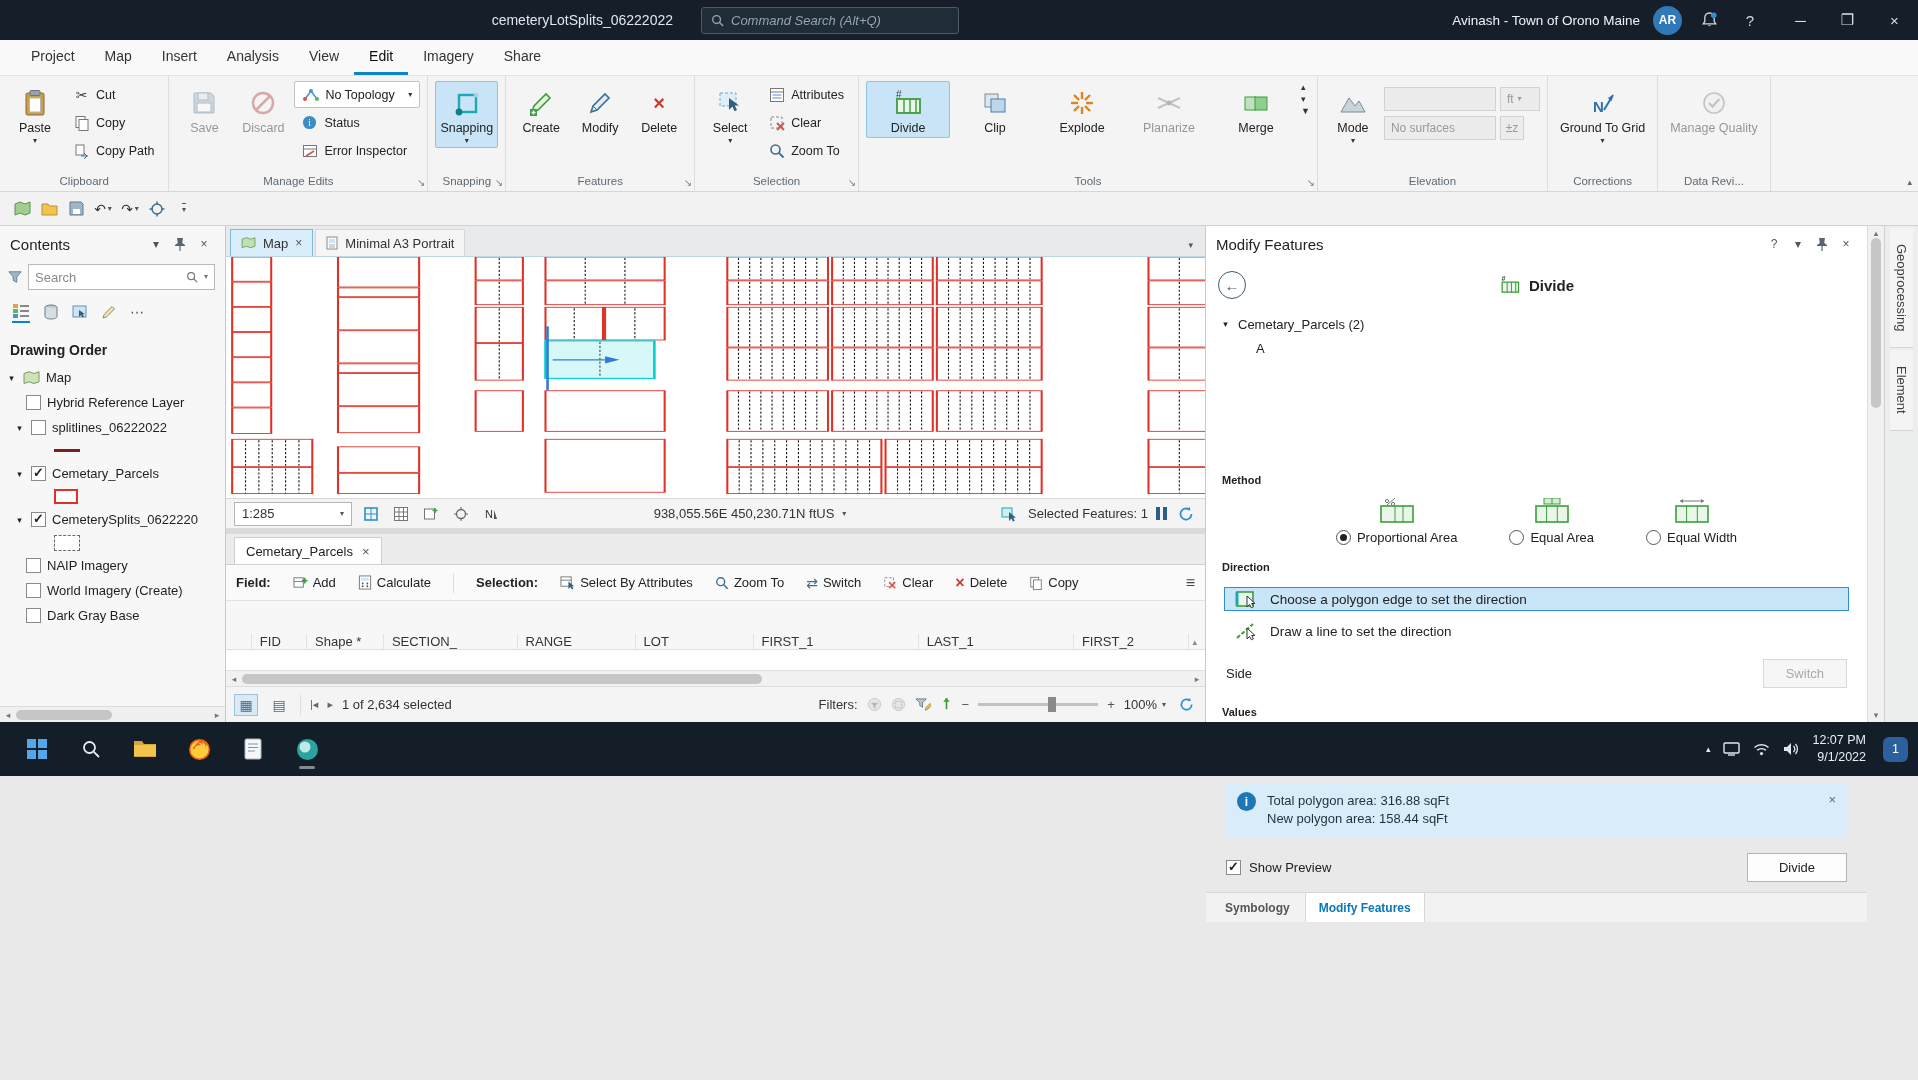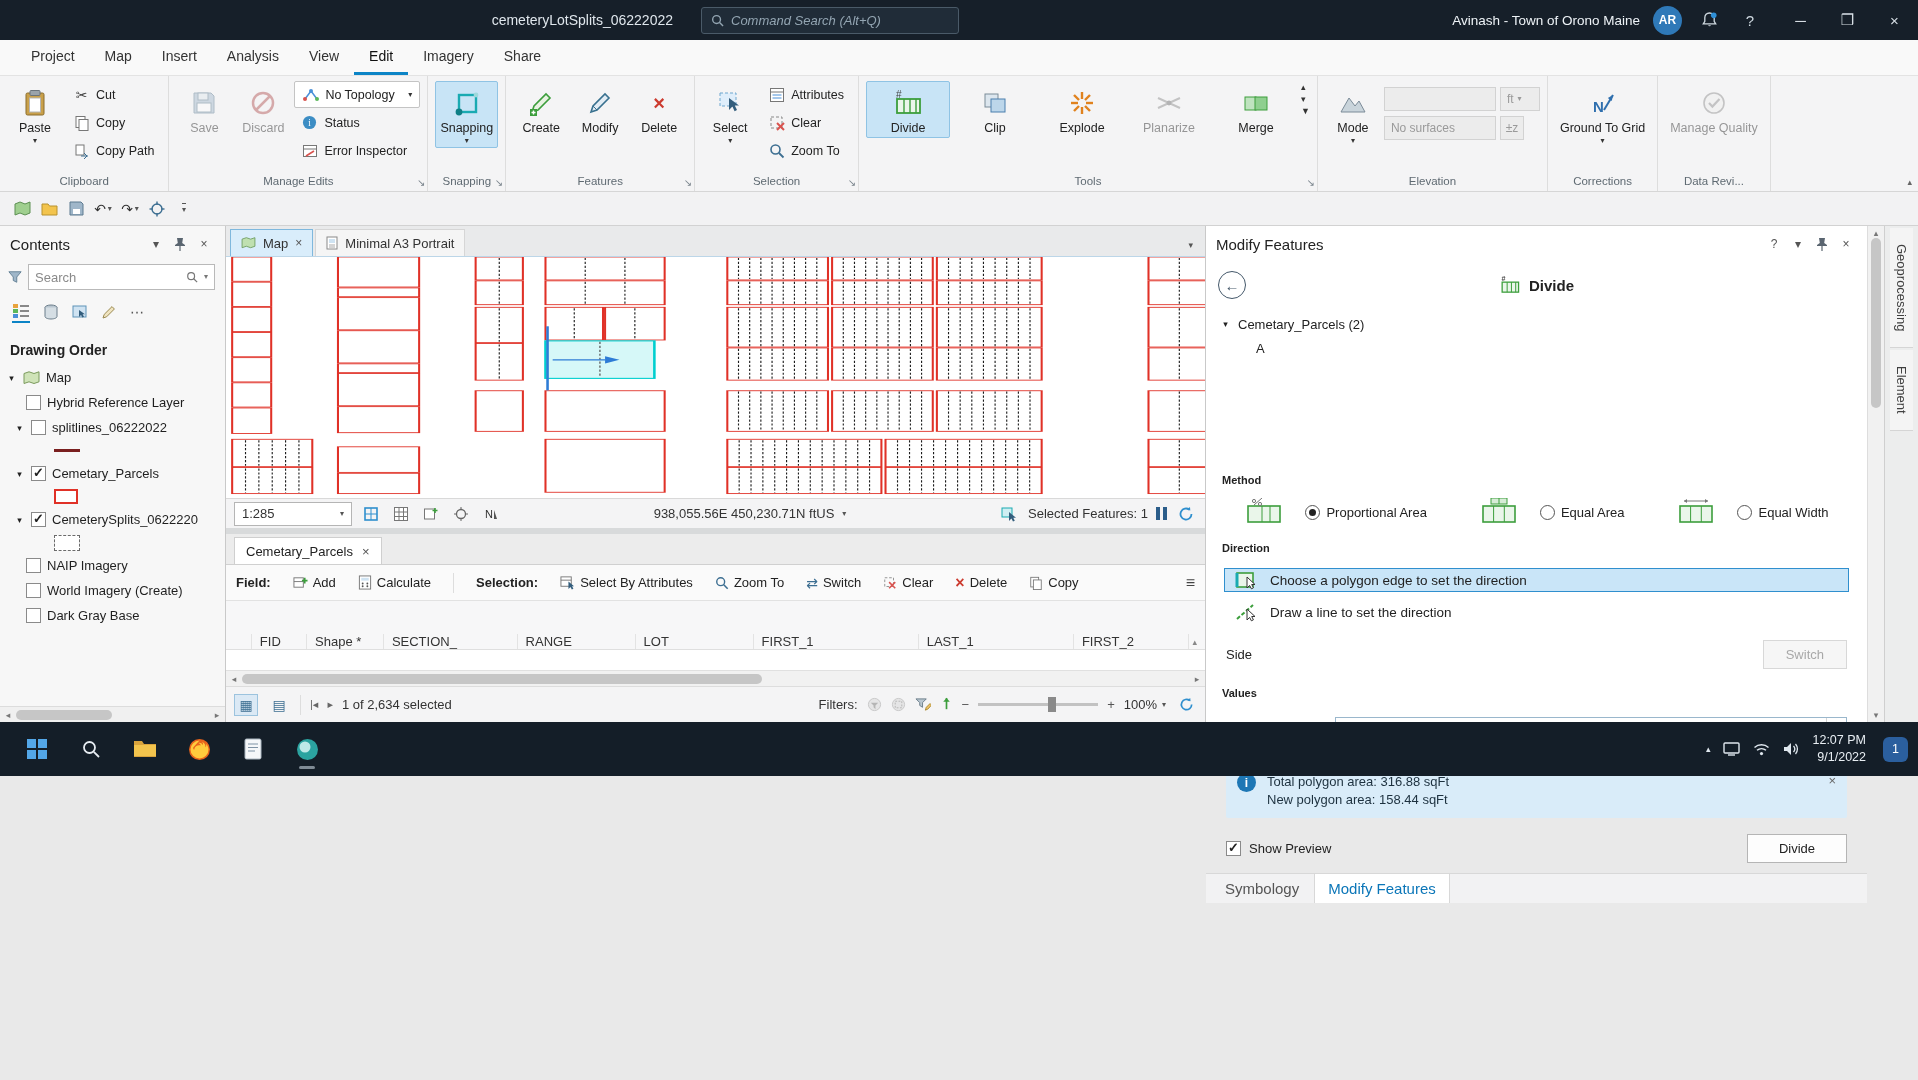--- a/index.html
+++ b/index.html
@@ -107,21 +107,21 @@
 .slider i{position:absolute;left:58%;top:-6px;width:8px;height:15px;background:#8a8a8a;}
 .zoombox{display:flex;align-items:center;gap:5px;color:#333;}
 
 .m-sub{flex:0 0 46px;display:flex;align-items:center;padding:0 12px;position:relative;}
 .backbtn{width:28px;height:28px;border-radius:50%;border:1.5px solid #44586a;color:#44586a;display:flex;align-items:center;justify-content:center;font-size:15px;z-index:2;background:#fff;}
 .m-toolname{position:absolute;left:0;right:0;display:flex;align-items:center;justify-content:center;gap:8px;font-size:15px;font-weight:bold;color:#222;}
 .m-tree{padding:4px 14px 0;min-height:150px;}
 .m-trow{display:flex;align-items:center;gap:7px;height:24px;font-size:13px;}
 .m-sec{font-size:11px;font-weight:bold;color:#222;padding:16px 16px 10px;}
 .methods{display:flex;justify-content:center;gap:52px;padding:2px 20px 6px;}
-.method{display:flex;align-items:center;gap:21px;}
+.method{display:flex;flex-direction:column;align-items:center;gap:4px;}
 .mrow{display:flex;align-items:center;gap:6px;font-size:13px;}
 .radio{width:15px;height:15px;border-radius:50%;border:1px solid #555;background:#fff;flex:0 0 15px;}
 .radio.checked::after{content:"";display:block;width:7px;height:7px;margin:3px;border-radius:50%;background:#222;}
 .dopt{margin:4px 18px;height:40px;display:flex;align-items:center;gap:11px;padding:0 10px;border:1px solid transparent;font-size:13.5px;color:#222;}
 .dopt.active{background:#c9e5f8;border-color:#2f8fce;}
 .siderow{display:flex;align-items:center;justify-content:space-between;padding:12px 20px 2px;}
 .btn{height:29px;padding:0 22px;background:#f2f2f2;border:1px solid #c8c8c8;display:inline-flex;align-items:center;justify-content:center;font-size:13px;color:#444;}
 .btn.dis{color:#a8a8a8;background:#f6f6f6;border-color:#d8d8d8;}
 .partsrow{display:flex;align-items:center;gap:16px;padding:8px 20px;}
 .spin{flex:1;height:29px;border:1px solid #9ab7cc;background:#fff;display:flex;align-items:stretch;}
@@ -129,21 +129,21 @@
 .spin .arrows{width:20px;border-left:1px solid #d5d5d5;display:flex;flex-direction:column;}
 .spin .arrows span{flex:1;display:flex;align-items:center;justify-content:center;font-size:7px;color:#555;}
 .infobox{margin:10px 20px 6px;background:#d9ecf9;display:flex;gap:11px;padding:9px 11px;align-items:flex-start;border-radius:2px;}
 .infoic{width:19px;height:19px;border-radius:50%;background:#1d77b5;color:#fff;font-size:12px;font-weight:bold;display:flex;align-items:center;justify-content:center;flex:0 0 19px;}
 .infotxt{flex:1;font-size:13px;color:#1d313f;line-height:1.4;}
 .infox{color:#666;font-size:13px;}
 .actionrow{display:flex;align-items:center;justify-content:space-between;padding:10px 20px;}
 .prev{display:flex;align-items:center;gap:8px;font-size:13px;}
 .btn.divide{min-width:100px;background:#fdfdfd;border-color:#b5b5b5;color:#222;}
 .m-bottom{margin-top:auto;flex:0 0 30px;border-top:1px solid #d8d8d8;background:#f2f2f3;display:flex;align-items:stretch;padding-left:6px;gap:2px;}
-.mbtab{display:flex;align-items:center;padding:0 13px;font-size:15px;color:#555;}
+.mbtab{display:flex;align-items:center;padding:0 13px;font-size:12px;color:#555;font-weight:bold;}
 .mbtab.active{background:#fff;color:#0b76b8;border-left:1px solid #d8d8d8;border-right:1px solid #d8d8d8;}
 
 .taskbar{flex:0 0 54px;background:#141e28;display:flex;align-items:center;color:#e7edf2;}
 .tb-apps{display:flex;align-items:center;gap:12px;padding-left:16px;}
 .tapp{width:42px;height:42px;display:flex;align-items:center;justify-content:center;border-radius:4px;position:relative;}
 .tapp.running::after{content:"";position:absolute;bottom:1px;left:13px;width:16px;height:3px;border-radius:2px;background:#7f8b95;}
 .tray{margin-left:auto;display:flex;align-items:center;gap:13px;padding-right:10px;}
 .trayic{display:flex;align-items:center;justify-content:center;color:#dfe7ee;font-size:12px;}
 .clock{text-align:right;font-size:12.5px;line-height:1.35;color:#e8eef3;}
 .badge{min-width:25px;height:25px;border-radius:6px;background:#2b5f9e;display:flex;align-items:center;justify-content:center;font-size:12.5px;color:#fff;margin-left:4px;}

